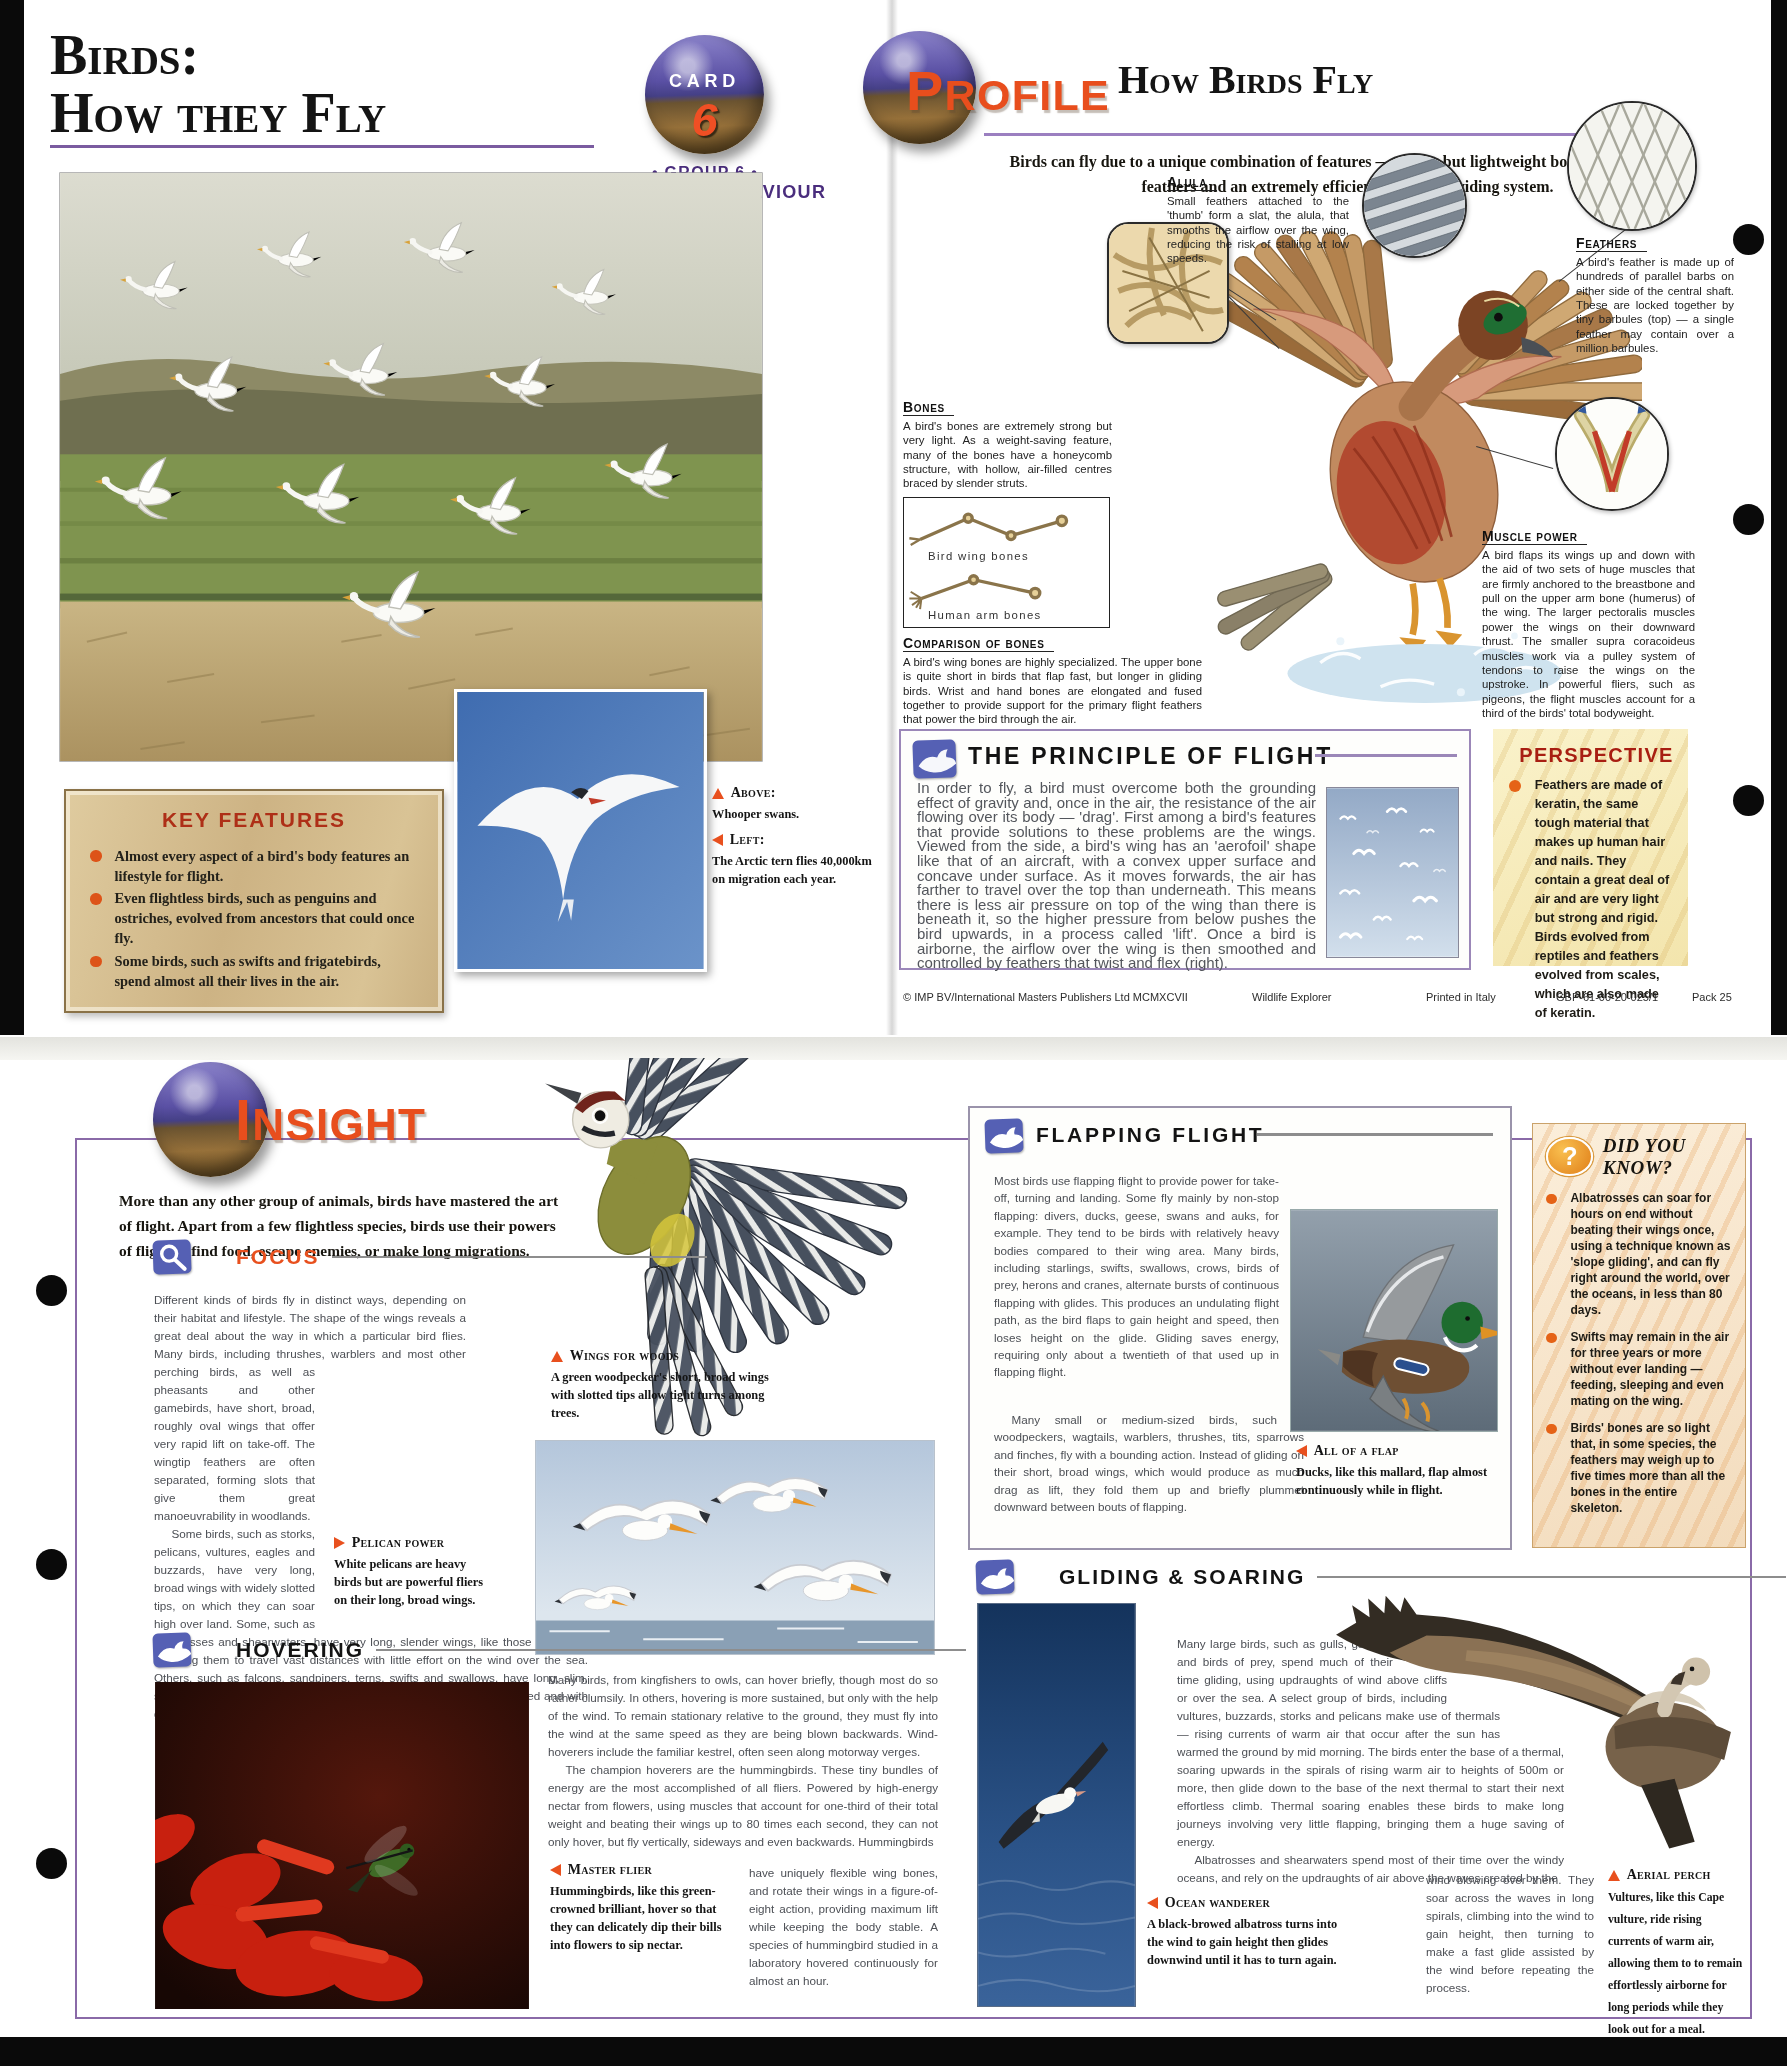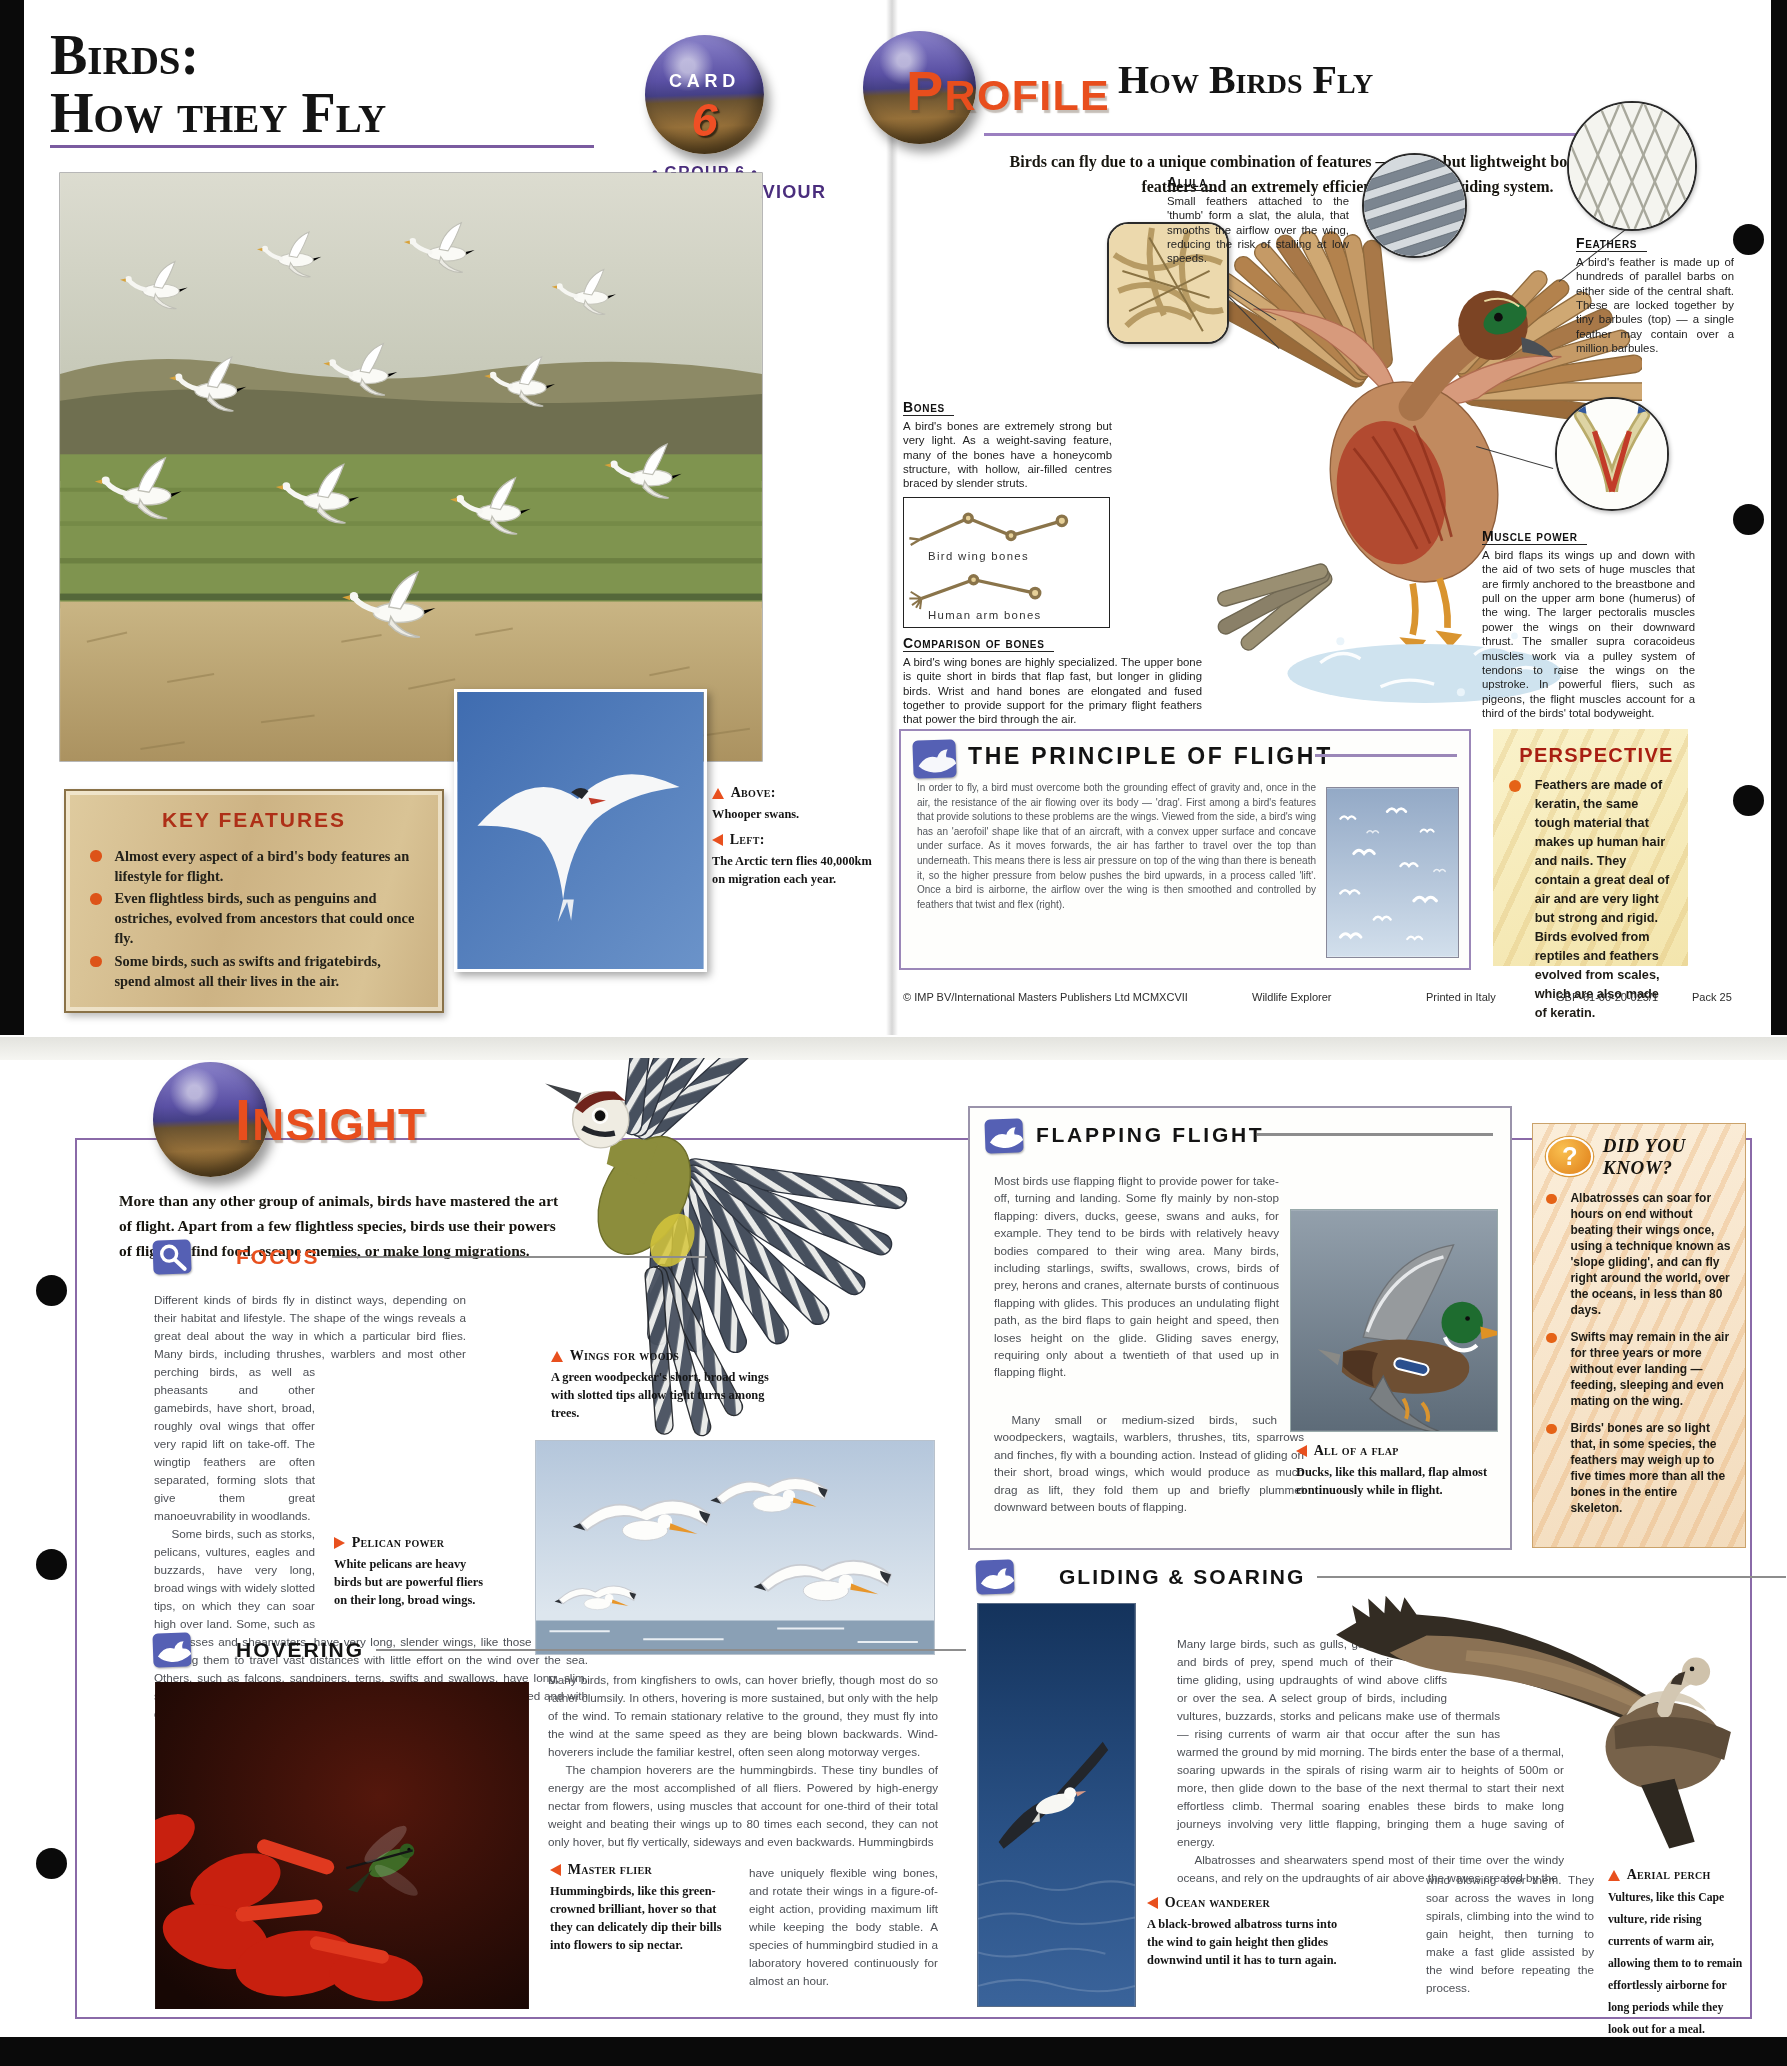--- a/index.html
+++ b/index.html
@@ -48,21 +48,21 @@
   .annot{position:absolute;z-index:4;}
   .annot h4{margin:0 0 2.7px;font-size:14px;font-variant:small-caps;letter-spacing:0.7px;color:#101010;border-bottom:1.3px solid #222;display:inline-block;padding-right:9.4px;}
   .annot p{margin:0;font-size:11.4px;line-height:14.4px;color:#222;text-align:justify;}
   .lead{position:absolute;height:1.3px;background:#3a3a3a;transform-origin:0 0;z-index:3;}
   .inset{position:absolute;border:2px solid #2a2a2a;background:#fff;overflow:hidden;z-index:4;box-shadow:1.3px 2px 4px rgba(0,0,0,.25);}
 
   
   .pbox{position:absolute;border:2px solid #9b87b8;background:#fefefc;z-index:2;}
   .pbox .bh{position:absolute;font-weight:bold;letter-spacing:2.7px;color:#131313;}
   .pbox .brule{position:absolute;height:2.7px;background:#9b87b8;}
-  .pbox .bt{position:absolute;font-size:10px;line-height:14.6px;color:#53565c;text-align:justify;}
+  .pbox .bt{position:absolute;font-size:15px;line-height:14.6px;color:#53565c;text-align:justify;}
   .stamp{position:absolute;border-radius:5.4px;background:#5560b4;transform:rotate(-2deg);box-shadow:0.7px 1.3px 2px rgba(0,0,0,.3);z-index:3;}
   .parch{position:absolute;background:
      repeating-linear-gradient(115deg,rgba(255,255,255,0) 0 17.4px,rgba(214,176,95,.25) 17.4px 23px),
      linear-gradient(160deg,#faf2ca,#f3e5ad);z-index:2;padding:12px 14.7px;}
   .parch h3{margin:2.7px 0 9.4px;text-align:right;color:#a81e12;font-size:20px;letter-spacing:1.3px;}
   .parch .it{position:relative;padding-left:27px;font-weight:bold;font-size:12.7px;line-height:19px;color:#1d1b15;}
   .parch .it::before{content:"";position:absolute;left:1.3px;top:4px;width:12px;height:12px;border-radius:50%;background:#e56317;}
 
   .dyk{position:absolute;background:
      repeating-linear-gradient(115deg,rgba(255,255,255,0) 0 14.7px,rgba(228,160,90,.28) 14.7px 20px),

